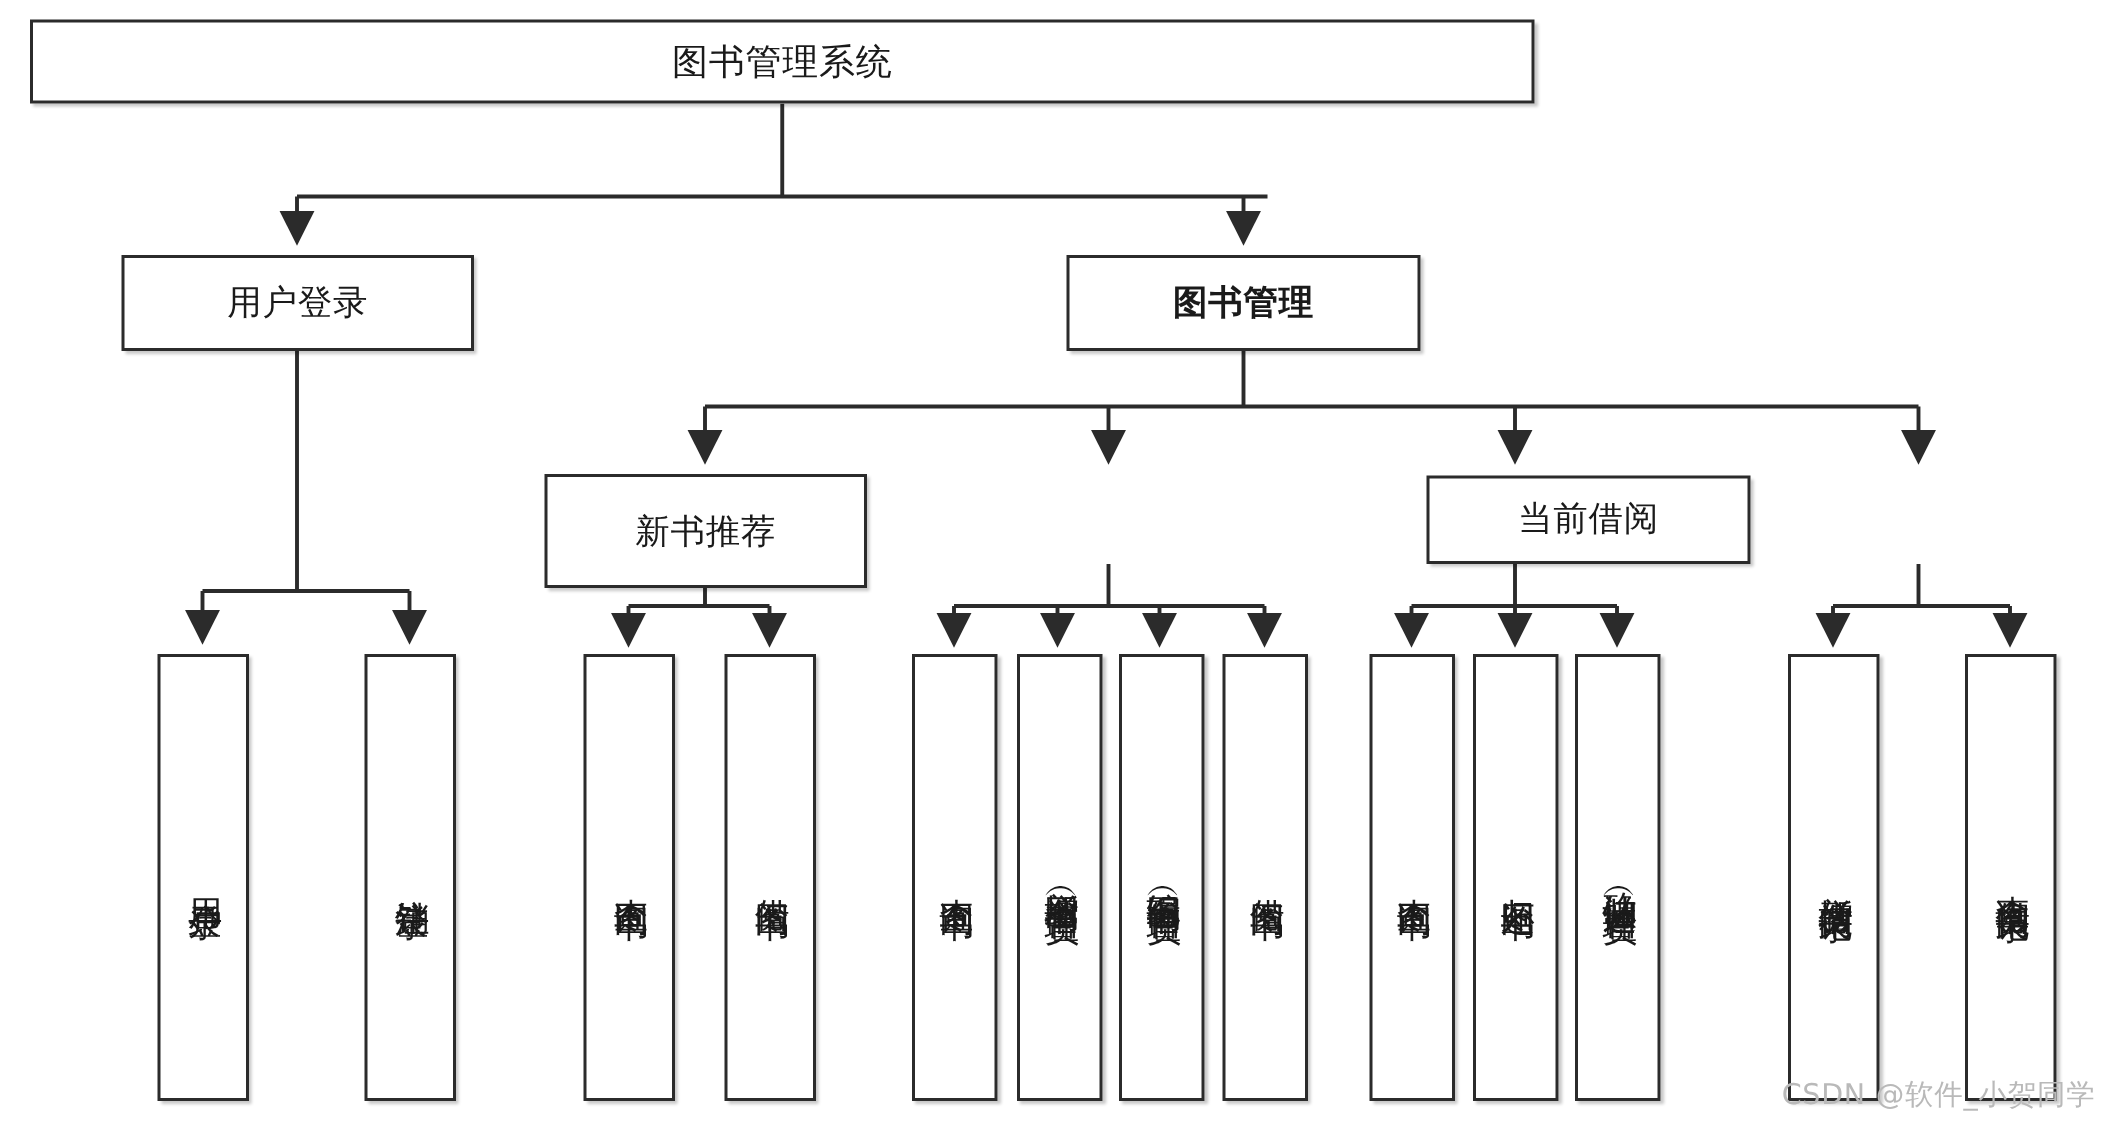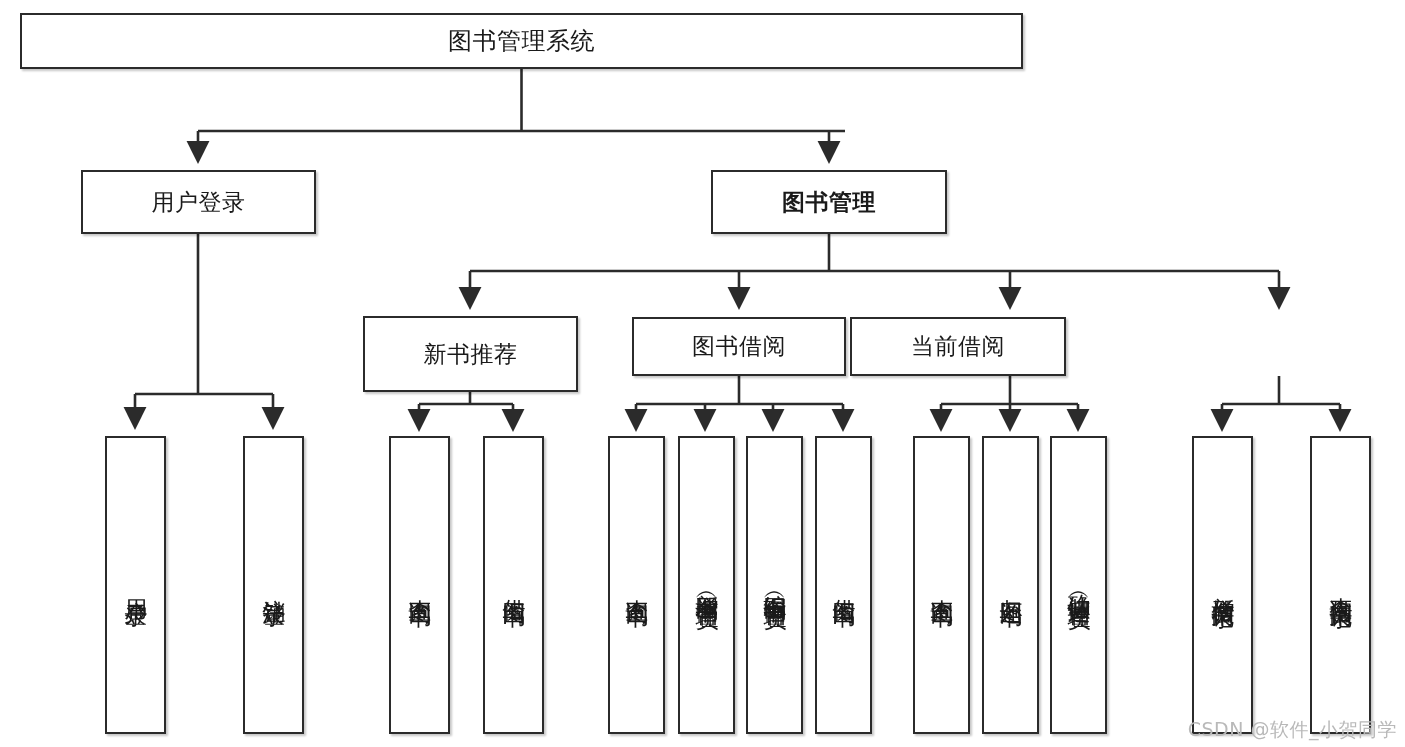--- a/index.html
+++ b/index.html
@@ -145,25 +145,22 @@
   </div>
 
   <div class="node horiz" style="left:711px; top:170px; width:236px; height:64px;font-weight:bold;">
     <span class="node-label">图书管理</span>
   </div>
 
   <div class="node horiz" style="left:363px; top:316px; width:215px; height:76px;font-family:Liberation Serif, serif;">
     <span class="node-label">新书推荐</span>
   </div>
 
-  <div class="node horiz" style="left:632px; top:317px; width:214px; height:59px;">
-    <span class="node-label">图书借阅</span>
-  </div>
-
-  <div class="node horiz" style="left:850px; top:317px; width:216px; height:59px;">
+
+  <div class="node horiz" style="left:951px; top:317px; width:216px; height:59px;">
     <span class="node-label">当前借阅</span>
   </div>
 
 
   <div class="node vert" style="left:105px; top:436px; width:61px; height:298px;">
     <span class="node-label">用户登录</span>
   </div>
 
   <div class="node vert" style="left:243px; top:436px; width:61px; height:298px;">
     <span class="node-label">注销登录</span>

